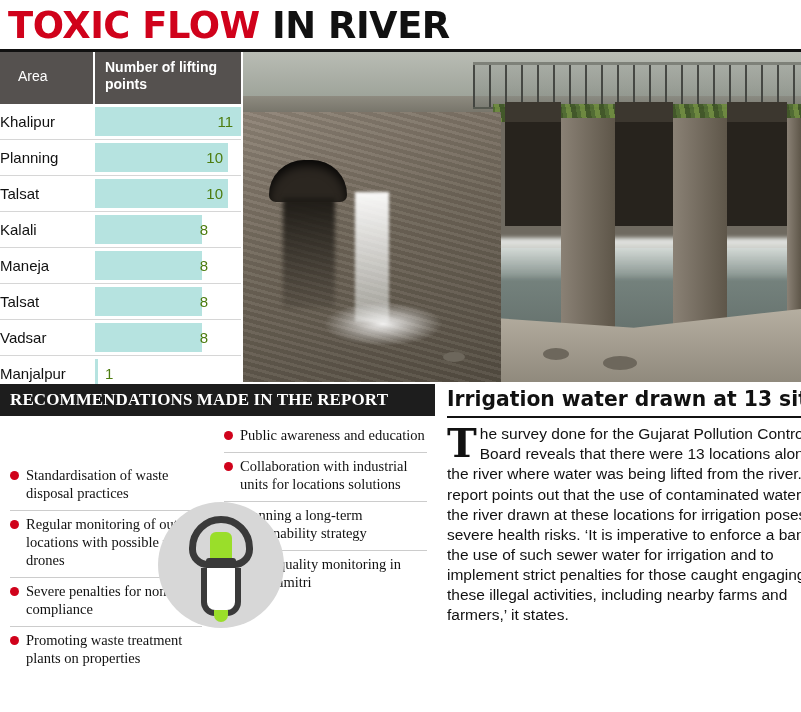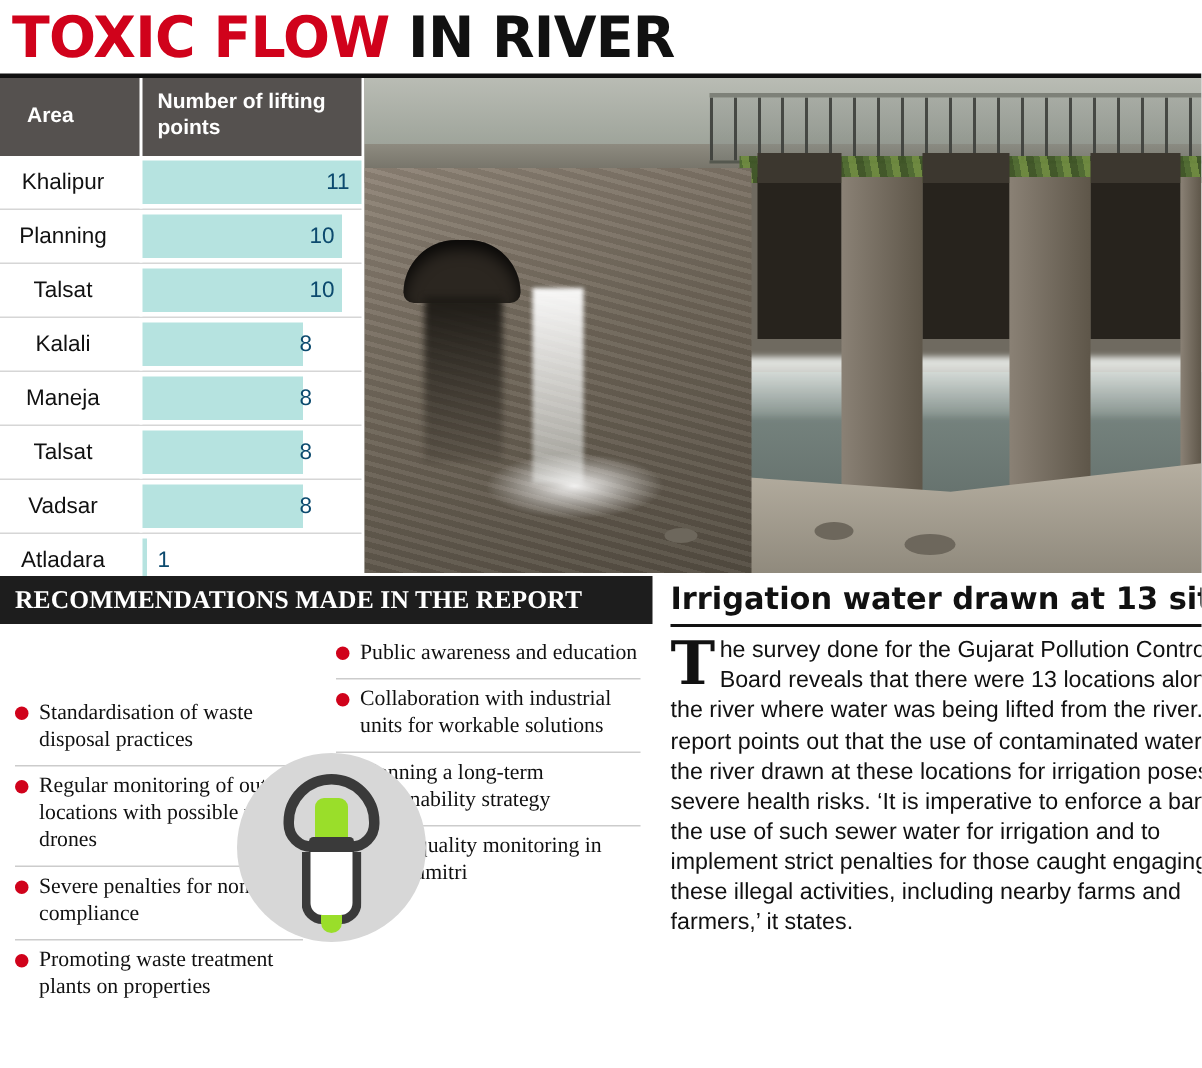--- a/index.html
+++ b/index.html
@@ -57,21 +57,21 @@
     background: #55514f;
     color: #ffffff;
     height: 52px;
     box-sizing: border-box;
   }
   .chart-head .h-area {
     width: 93px;
     box-sizing: border-box;
     padding: 16px 0 0 18px;
     font-size: 14px;
-    font-weight: bold;
+    font-weight: normal;
   }
   .chart-head .h-num {
     flex: 1;
     box-sizing: border-box;
     padding: 7px 0 0 10px;
     font-size: 14px;
     font-weight: bold;
     line-height: 1.2;
     border-left: 2px solid #ffffff;
   }
@@ -81,21 +81,21 @@
   .chart-row {
     display: flex;
     align-items: stretch;
     height: 35px;
     border-bottom: 1px solid #d6d6d6;
   }
   .chart-row:last-child { border-bottom: none; }
   .row-label {
     width: 93px;
     box-sizing: border-box;
-    text-align: center;
+    text-align: left;
     padding-right: 9px;
     font-size: 15px;
     line-height: 35px;
     color: #111111;
     white-space: nowrap;
   }
   .row-barwrap {
     flex: 1;
     position: relative;
     box-sizing: border-box;
@@ -106,21 +106,21 @@
     left: 0;
     top: 3px;
     bottom: 3px;
     background: #b6e3e0;
   }
   .row-val {
     position: absolute;
     top: 0;
     line-height: 35px;
     font-size: 15px;
-    color: #0c4a6e;
+    color: #4d7c0f;
   }
 
   
   .photo {
     flex: 1;
     position: relative;
     overflow: hidden;
     background: #6f6a60;
   }
   .sky {
@@ -415,21 +415,21 @@
 
       <div class="chart-row">
         <div class="row-label">Vadsar</div>
         <div class="row-barwrap">
           <div class="row-bar" style="width:73%;"></div>
           <div class="row-val" style="right:33px;">8</div>
         </div>
       </div>
 
       <div class="chart-row">
-        <div class="row-label">Atladara</div>
+        <div class="row-label">Manjalpur</div>
         <div class="row-barwrap">
           <div class="row-bar" style="width:3px;"></div>
           <div class="row-val" style="left:10px;">1</div>
         </div>
       </div>
 
     </div>
   </div>
 
   <div class="photo">
@@ -490,21 +490,21 @@
         </div>
       </div>
 
       <div class="rec-col right">
         <div class="rec-item">
           <span class="dot"></span>
           <span>Public awareness and education</span>
         </div>
         <div class="rec-item">
           <span class="dot"></span>
-          <span>Collaboration with industrial units for workable solutions</span>
+          <span>Collaboration with industrial units for locations solutions</span>
         </div>
         <div class="rec-item">
           <span class="dot"></span>
           <span>Planning a long-term sustainability strategy</span>
         </div>
         <div class="rec-item">
           <span class="dot"></span>
           <span>Water quality monitoring in Vishwamitri</span>
         </div>
       </div>

